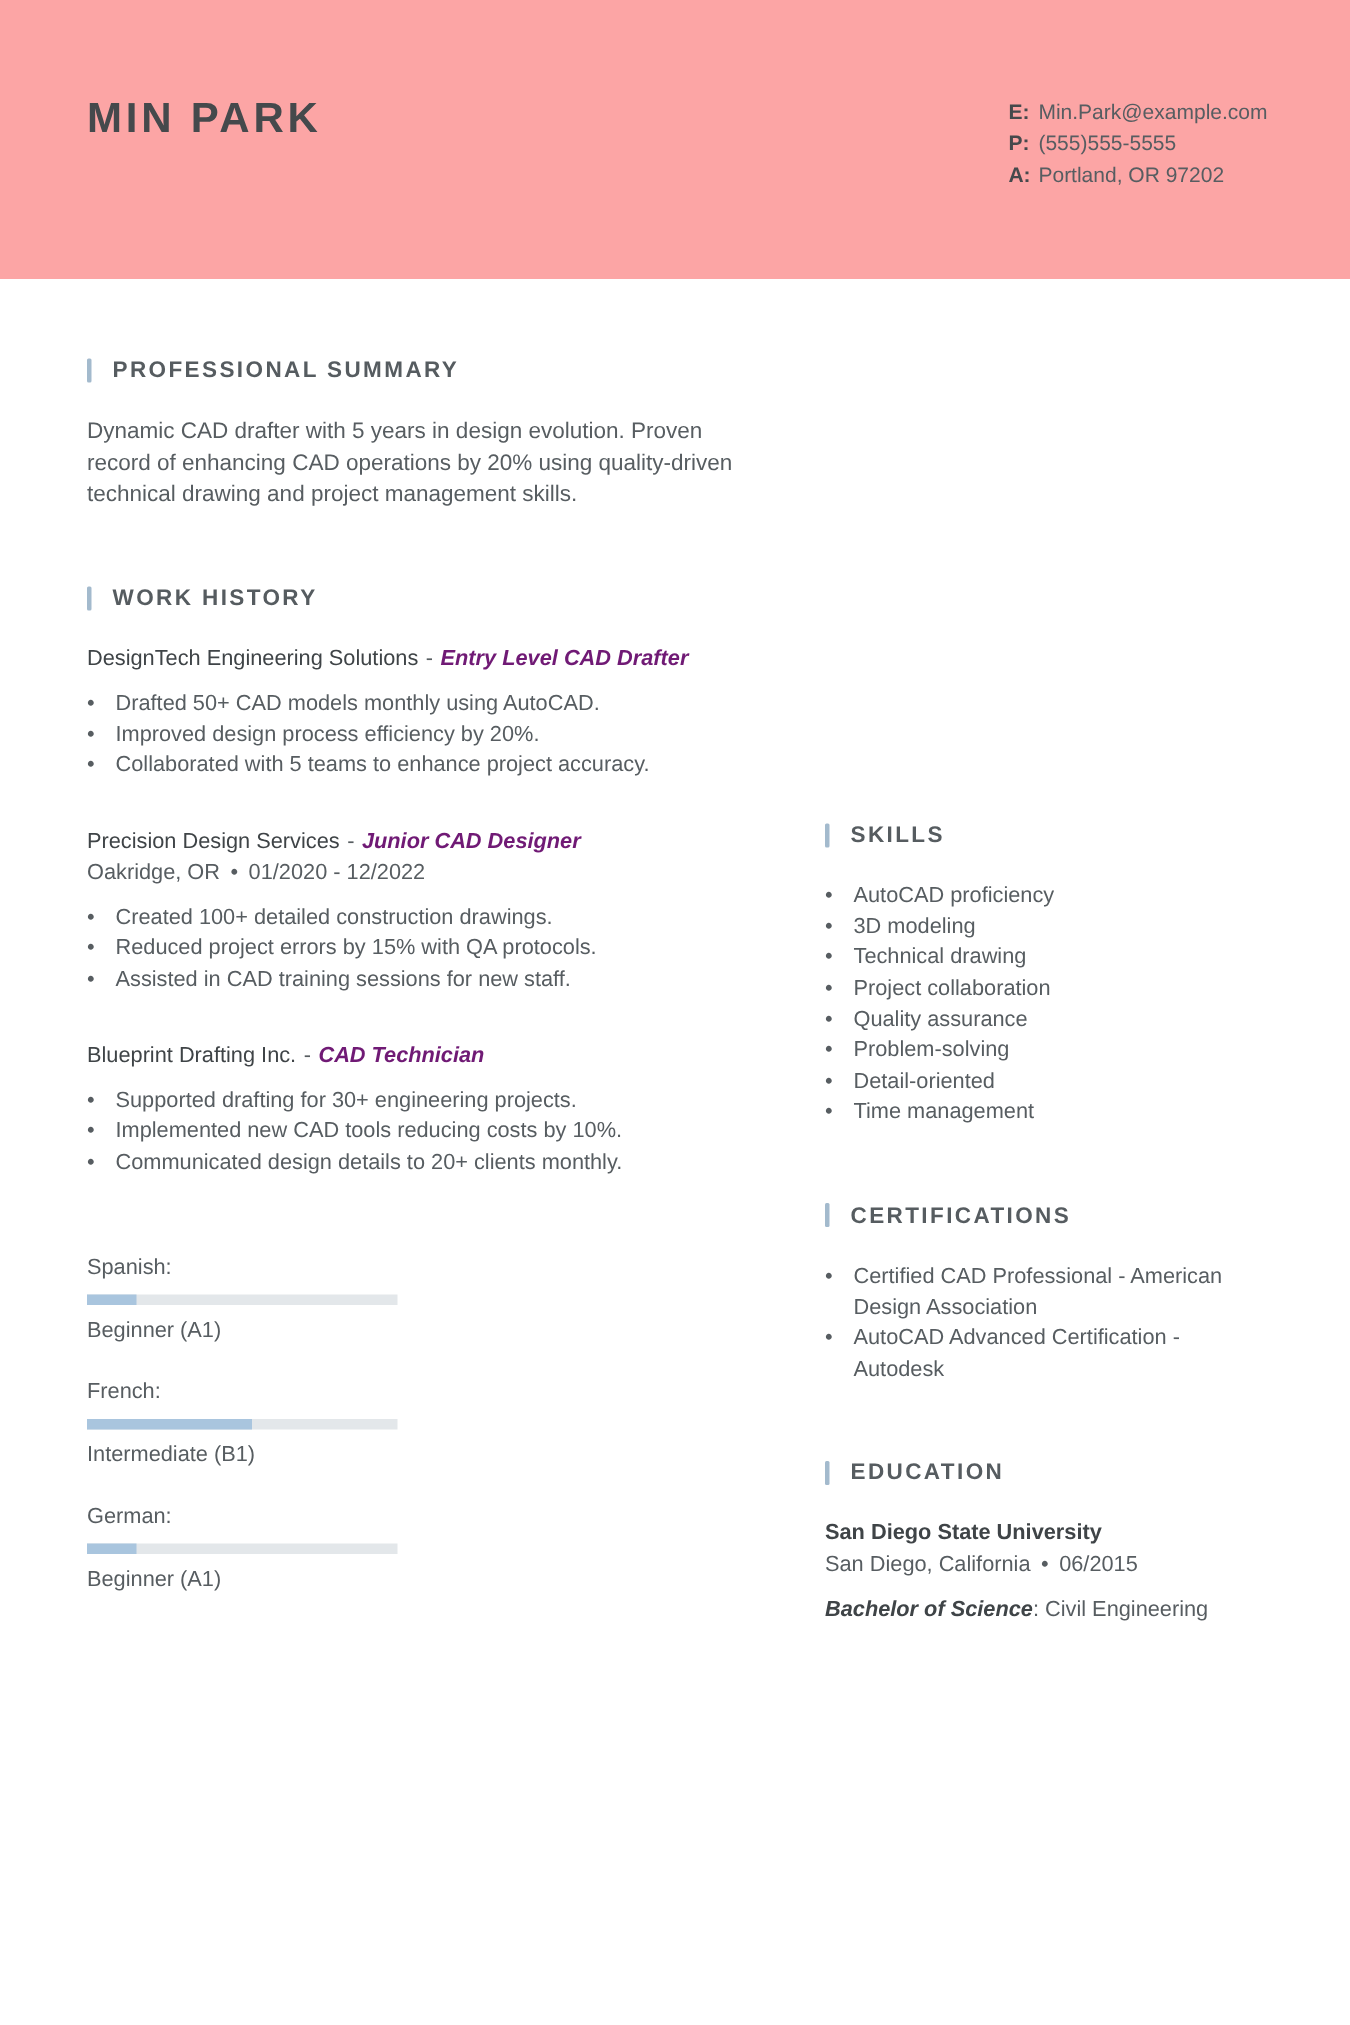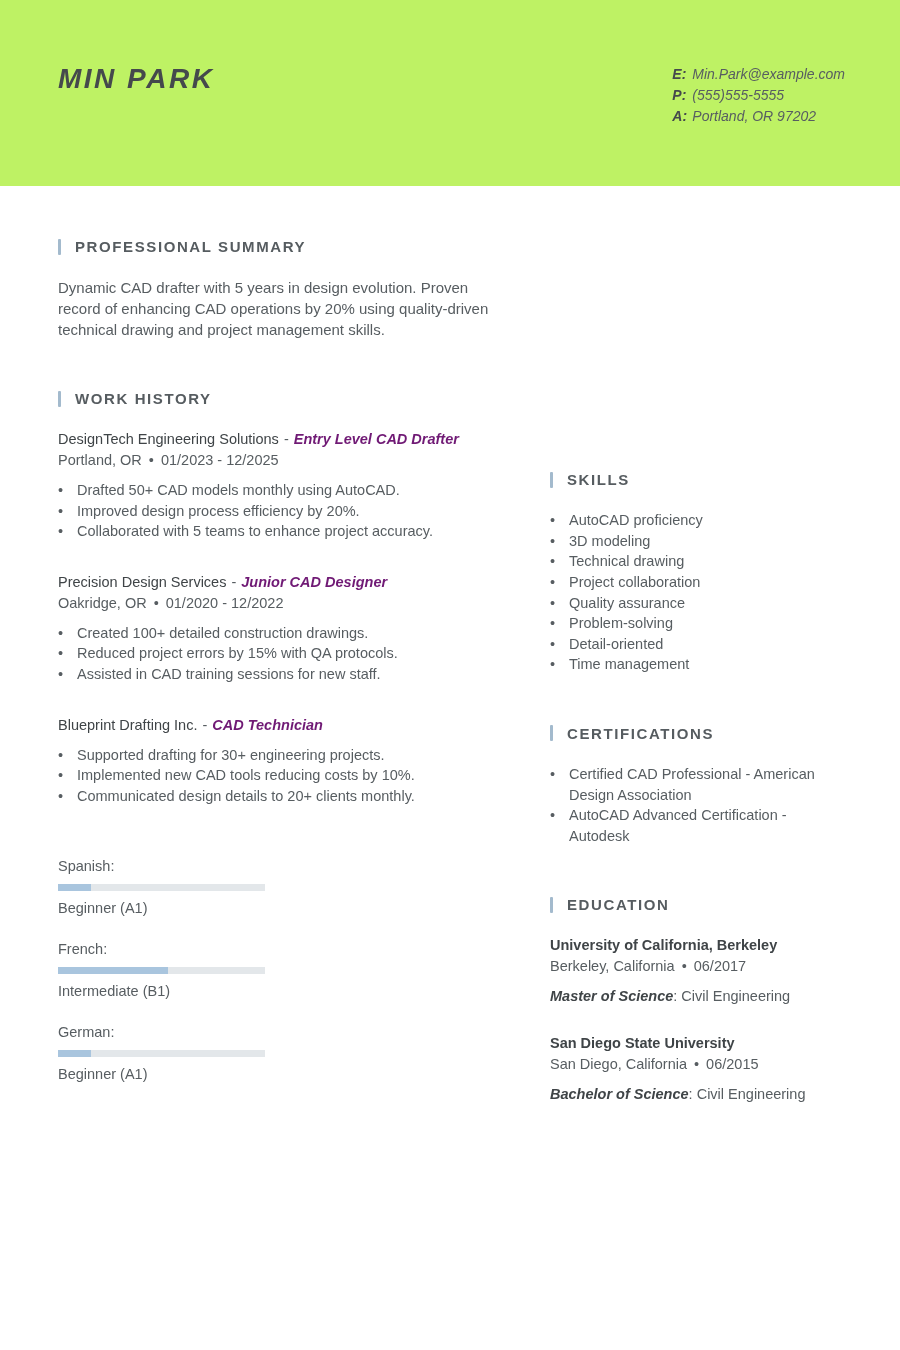--- a/index.html
+++ b/index.html
@@ -2,27 +2,26 @@
 <html><head>
 <meta charset="utf-8">
 <style>
   * { margin: 0; padding: 0; box-sizing: border-box; }
   html, body { background: #ffffff; }
   body { font-family: "Liberation Sans", sans-serif; color: #575d61; }
   .page { width: 900px; height: 1350px; margin: 0 auto; background: #ffffff; overflow: hidden; }
 
   
   .header {
-    background: #bef264;
+    background: #fca5a5;
     height: 186px;
     padding: 64px 55px 0 58px;
     display: flex;
     justify-content: space-between;
     align-items: flex-start;
-    font-style: italic;
   }
   .name {
     font-size: 28px;
     font-weight: bold;
     letter-spacing: 2.5px;
     color: #45494c;
     line-height: 1.1;
   }
   .contact { font-size: 14px; line-height: 21px; color: #575d61; }
   .contact-row { display: flex; }
@@ -130,23 +129,20 @@
       <section>
         <h2 class="section-heading">
           <span class="hbar"></span>
           <span>WORK HISTORY</span>
         </h2>
 
         <div class="job">
           <div class="job-title-line">
             <span class="company">DesignTech Engineering Solutions</span><span class="dash">-</span><span class="role">Entry Level CAD Drafter</span>
           </div>
-          <div class="meta-line">
-            <span>Portland, OR</span><span class="meta-bullet">•</span><span>01/2023 - 12/2025</span>
-          </div>
           <ul class="bullets">
             <li>
                 <span class="bullet">•</span>
                 <span class="li-text">Drafted 50+ CAD models monthly using AutoCAD.</span>
               </li>
             <li>
                 <span class="bullet">•</span>
                 <span class="li-text">Improved design process efficiency by 20%.</span>
               </li>
             <li>
@@ -287,29 +283,20 @@
             </li>
         </ul>
       </section>
 
       <section>
         <h2 class="section-heading">
           <span class="hbar"></span>
           <span>EDUCATION</span>
         </h2>
 
-        <div class="school">
-          <div class="school-name">University of California, Berkeley</div>
-          <div class="meta-line">
-            <span>Berkeley, California</span><span class="meta-bullet">•</span><span>06/2017</span>
-          </div>
-          <div class="degree-line">
-            <span class="degree">Master of Science</span><span>: Civil Engineering</span>
-          </div>
-        </div>
 
         <div class="school">
           <div class="school-name">San Diego State University</div>
           <div class="meta-line">
             <span>San Diego, California</span><span class="meta-bullet">•</span><span>06/2015</span>
           </div>
           <div class="degree-line">
             <span class="degree">Bachelor of Science</span><span>: Civil Engineering</span>
           </div>
         </div>

